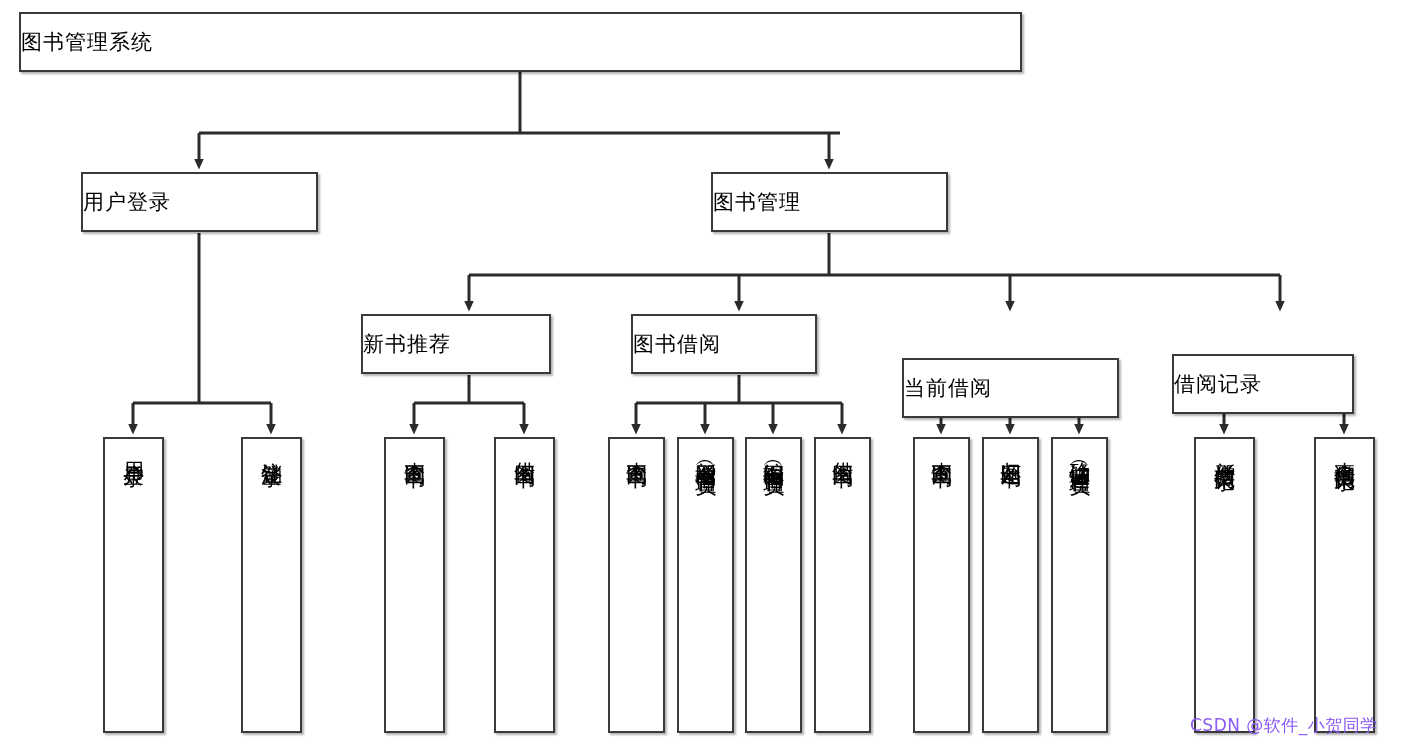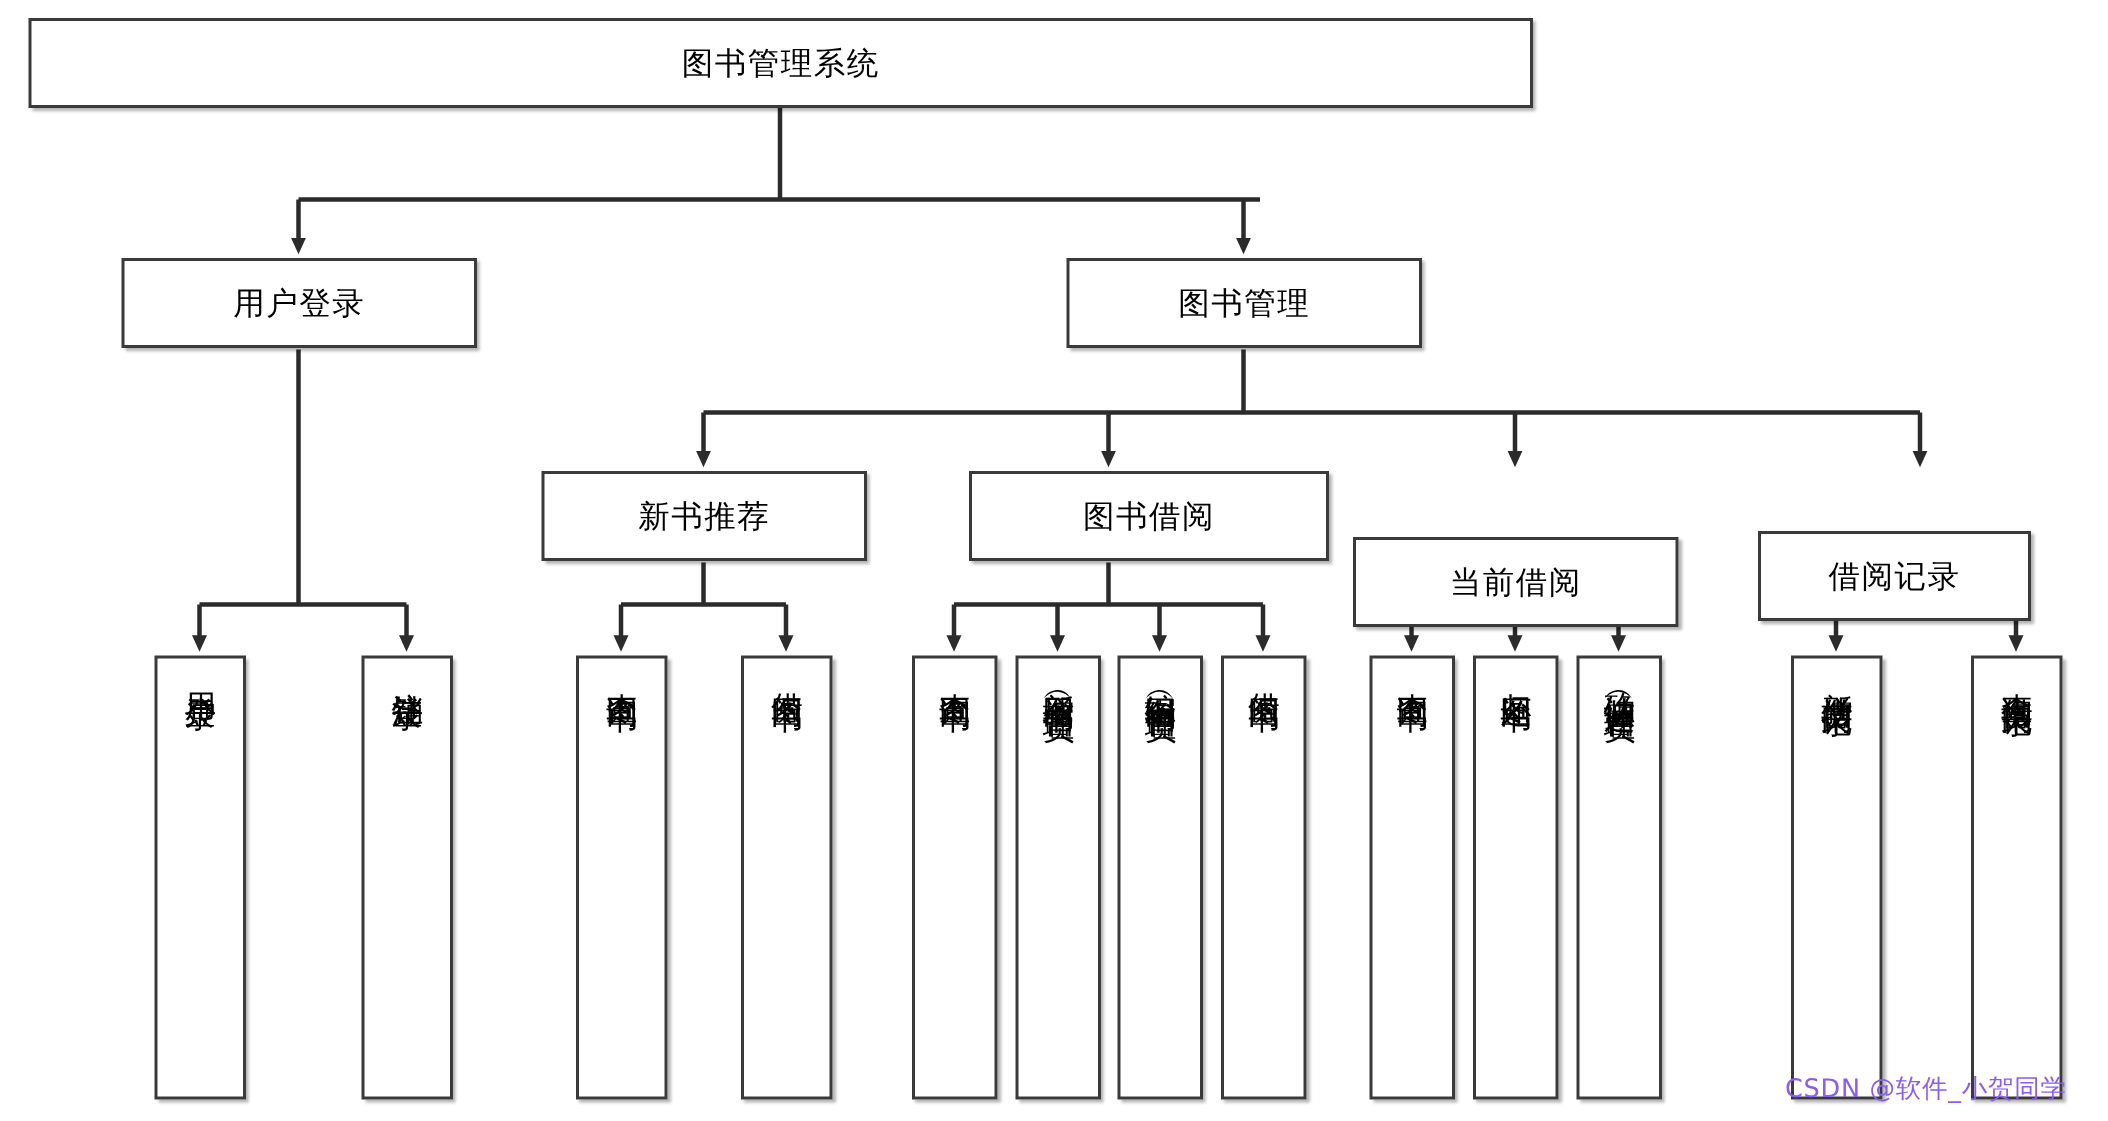--- a/index.html
+++ b/index.html
@@ -28,21 +28,21 @@
     height: 747px;
   }
   .node {
     position: absolute;
     box-sizing: border-box;
     background: #ffffff;
     border: 2px solid #3a3a3a;
     box-shadow: 2px 2px 2px rgba(0,0,0,0.30);
     display: flex;
     align-items: center;
-    justify-content: center;
+    justify-content: flex-start;
     text-align: center;
   }
   .node .label {
     display: block;
     line-height: 1.25;
   }
   
   .node.horiz .label {
     writing-mode: horizontal-tb;
     font-size: 21px;
@@ -130,25 +130,25 @@
   </div>
 
   <div class="node horiz" style="left:81px; top:172px; width:237px; height:60px;">
     <span class="label">用户登录</span>
   </div>
 
   <div class="node horiz" style="left:711px; top:172px; width:237px; height:60px;">
     <span class="label">图书管理</span>
   </div>
 
-  <div class="node horiz" style="left:361px; top:314px; width:217px; height:60px;">
+  <div class="node horiz" style="left:361px; top:314px; width:190px; height:60px;">
     <span class="label">新书推荐</span>
   </div>
 
-  <div class="node horiz" style="left:631px; top:314px; width:240px; height:60px;margin-left:15px;">
+  <div class="node horiz" style="left:631px; top:314px; width:186px; height:60px;">
     <span class="label">图书借阅</span>
   </div>
 
   <div class="node horiz" style="left:902px; top:314px; width:217px; height:60px;margin-top:44px;">
     <span class="label">当前借阅</span>
   </div>
 
   <div class="node horiz" style="left:1172px; top:314px; width:182px; height:60px;margin-top:40px;">
     <span class="label">借阅记录</span>
   </div>

